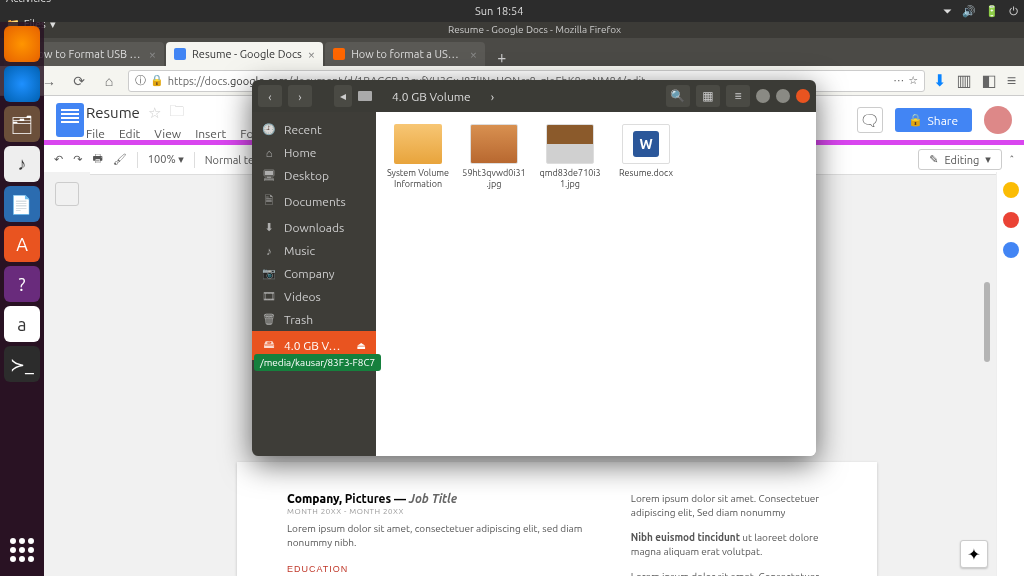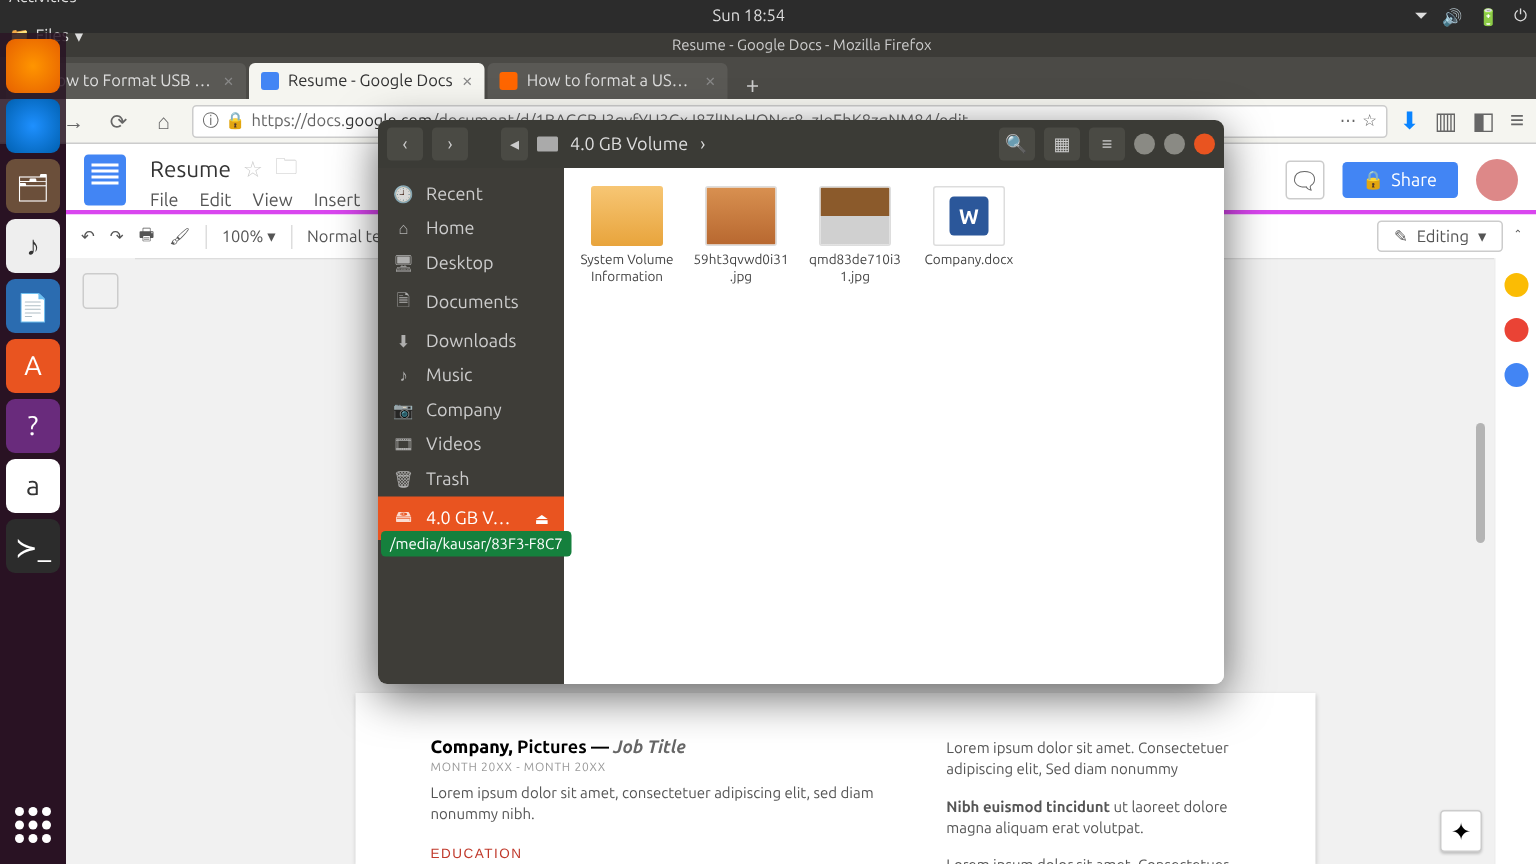--- a/index.html
+++ b/index.html
@@ -27,21 +27,21 @@
 
 
 .urlbar { height: 30px; background: #f5f5f0; display: flex; align-items: center; padding: 0 8px; gap: 8px; border-bottom: 1px solid #ccc; }
 .navbtn { width: 22px; height: 22px; display: flex; align-items: center; justify-content: center; color: #666; font-size: 14px; }
 .urlfield { flex: 1; height: 22px; border: 1px solid #ccc; border-radius: 3px; display: flex; align-items: center; padding: 0 6px; font-size: 11px; color: #666; gap: 4px; background: #fff; }
 .urlfield .host { color: #333; }
 .urlright { display: flex; gap: 10px; align-items: center; color: #666; }
 
 
 .gdocs { position: absolute; left: 44px; right: 0; top: 96px; bottom: 0; background: #f1f1f1; }
-.gd-header { background: #fff; border-bottom: 3px solid #d946ef; padding: 4px 12px 0 12px; display: flex; align-items: center; gap: 16px; }
+.gd-header { background: #fff; border-bottom: 5px solid #d946ef; padding: 4px 12px 0 12px; display: flex; align-items: center; gap: 2px; }
 .gd-logo { width: 28px; height: 34px; background: #4285f4; border-radius: 3px; position: relative; }
 .gd-logo::after { content:""; position:absolute; top:6px; left:5px; right:5px; height:2px; background:#fff; box-shadow: 0 4px 0 #fff, 0 8px 0 #fff, 0 12px 0 #fff; }
 .gd-title-block { flex: 1; }
 .gd-title { font-size: 15px; color: #333; display: flex; align-items: center; gap: 8px; }
 .gd-title .star { color: #ccc; }
 .gd-menus { display: flex; gap: 14px; font-size: 12px; color: #555; margin-top: 2px; }
 .gd-right { display: flex; align-items: center; gap: 12px; }
 .gd-comment { width: 26px; height: 26px; border: 1px solid #ccc; border-radius: 3px; display:flex; align-items:center; justify-content:center; color:#666; }
 .gd-share { background: #4285f4; color: #fff; padding: 5px 14px; border-radius: 3px; font-size: 12px; display:flex; gap:4px; align-items:center;}
 .gd-avatar { width: 28px; height: 28px; border-radius: 50%; background: #d88; }
@@ -70,21 +70,21 @@
 
 .dock { position: absolute; left: 0; top: 22px; bottom: 0; width: 44px; background: rgba(40,20,35,.85); display: flex; flex-direction: column; align-items: center; padding-top: 4px; gap: 4px; }
 .dock .dicon { width: 36px; height: 36px; border-radius: 6px; display: flex; align-items: center; justify-content: center; font-size: 18px; color: #fff; }
 .dock .apps { margin-top: auto; margin-bottom: 8px; width:36px; height:36px; display:grid; grid-template-columns:repeat(3,1fr); grid-template-rows:repeat(3,1fr); gap:3px; padding:6px;}
 .dock .apps span { background:#fff; border-radius:50%; }
 
 
 .files { position: absolute; left: 252px; top: 80px; width: 564px; height: 376px; background: #f7f7f7; border-radius: 6px; box-shadow: 0 8px 30px rgba(0,0,0,.6); overflow: hidden; display: flex; flex-direction: column; }
 .files-header { height: 32px; background: #3b3b36; display: flex; align-items: center; padding: 0 6px; gap: 6px; }
 .fh-btn { width: 24px; height: 22px; background: #4a4a44; border-radius: 3px; color: #ccc; display: flex; align-items: center; justify-content: center; font-size: 12px; }
-.fh-path { flex: 1; display: flex; align-items: center; gap: 8px; color: #ddd; font-size: 12px; }
+.fh-path { flex: 1; display: flex; align-items: center; gap: 20px; color: #ddd; font-size: 12px; }
 .fh-path .vol-icon { width: 14px; height: 10px; background: #aaa; border-radius: 1px; }
 .fh-right { display: flex; gap: 6px; align-items: center; }
 .winbtn { width: 14px; height: 14px; border-radius: 50%; }
 .files-body { flex: 1; display: flex; }
 .sidebar { width: 124px; background: #3e3d38; color: #ccc; font-size: 12px; padding: 6px 0; position: relative; }
 .sb-item { display: flex; align-items: center; gap: 8px; padding: 5px 10px; }
 .sb-item.active { background: #e95420; color: #fff; }
 .sb-item .ico { width: 14px; text-align: center; font-size: 11px; opacity: .8; }
 .sb-item .eject { margin-left: auto; font-size: 10px; }
 .sb-tooltip { position: absolute; left: 2px; top: 242px; background: #15803d; color: #fff; font-size: 10px; padding: 3px 6px; border-radius: 3px; white-space: nowrap; }
@@ -323,17 +323,17 @@
       <div class="file-item">
           <div class="thumb img1"></div>
           <div class="fname">59ht3qvwd0i31.jpg</div>
         </div>
       <div class="file-item">
           <div class="thumb img2"></div>
           <div class="fname">qmd83de710i31.jpg</div>
         </div>
       <div class="file-item">
           <div class="thumb docx"></div>
-          <div class="fname">Company.docx</div>
+          <div class="fname">Resume.docx</div>
         </div>
     </div>
   </div>
 </div>
 
 </body></html>

